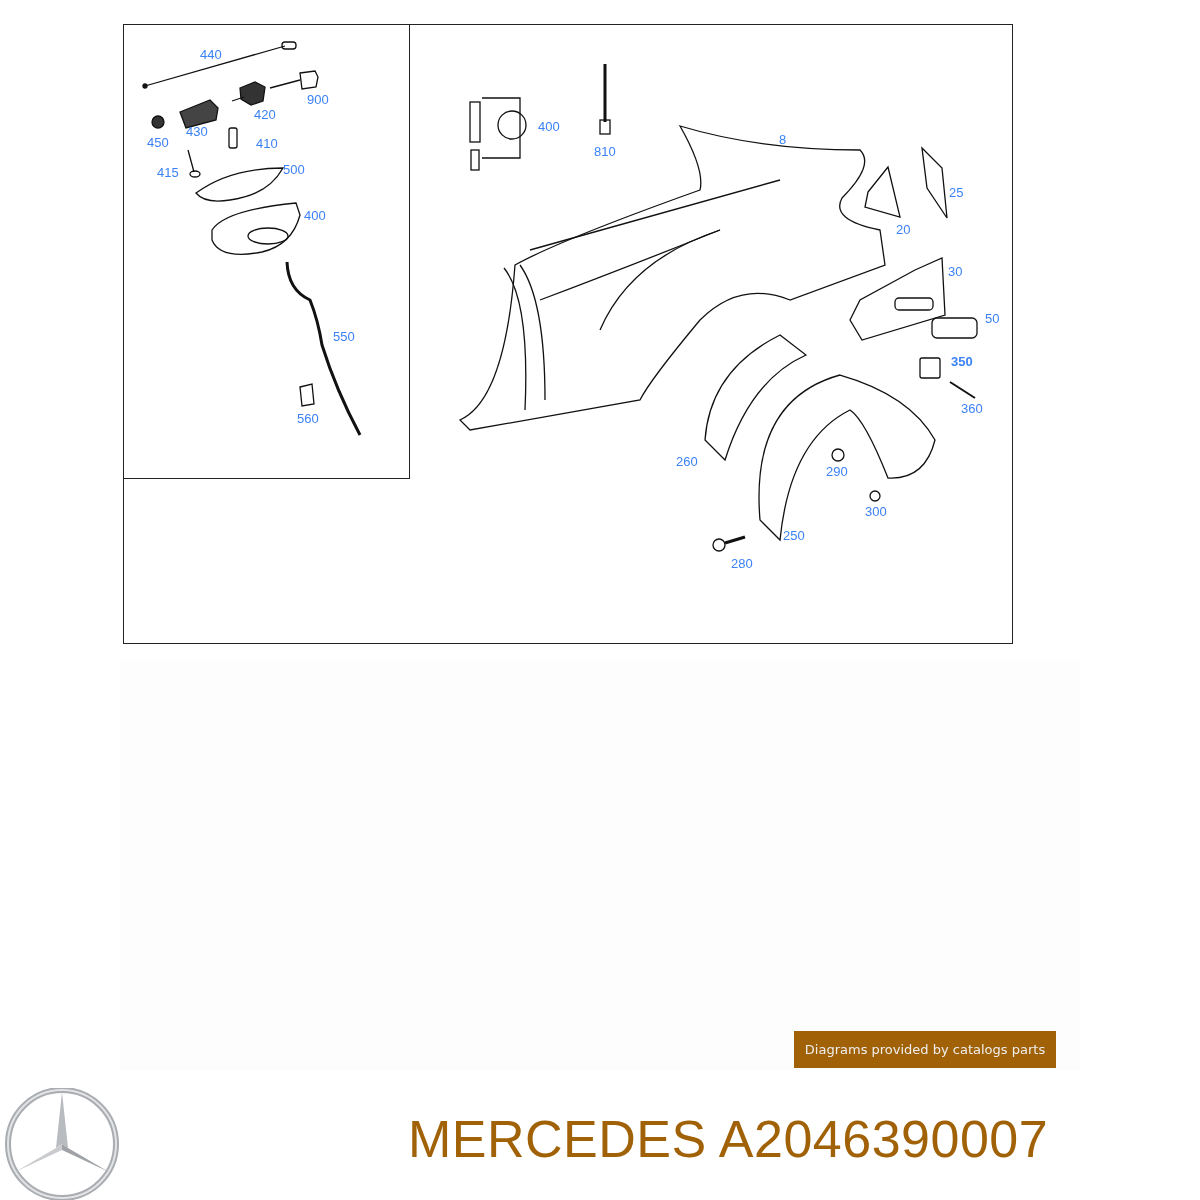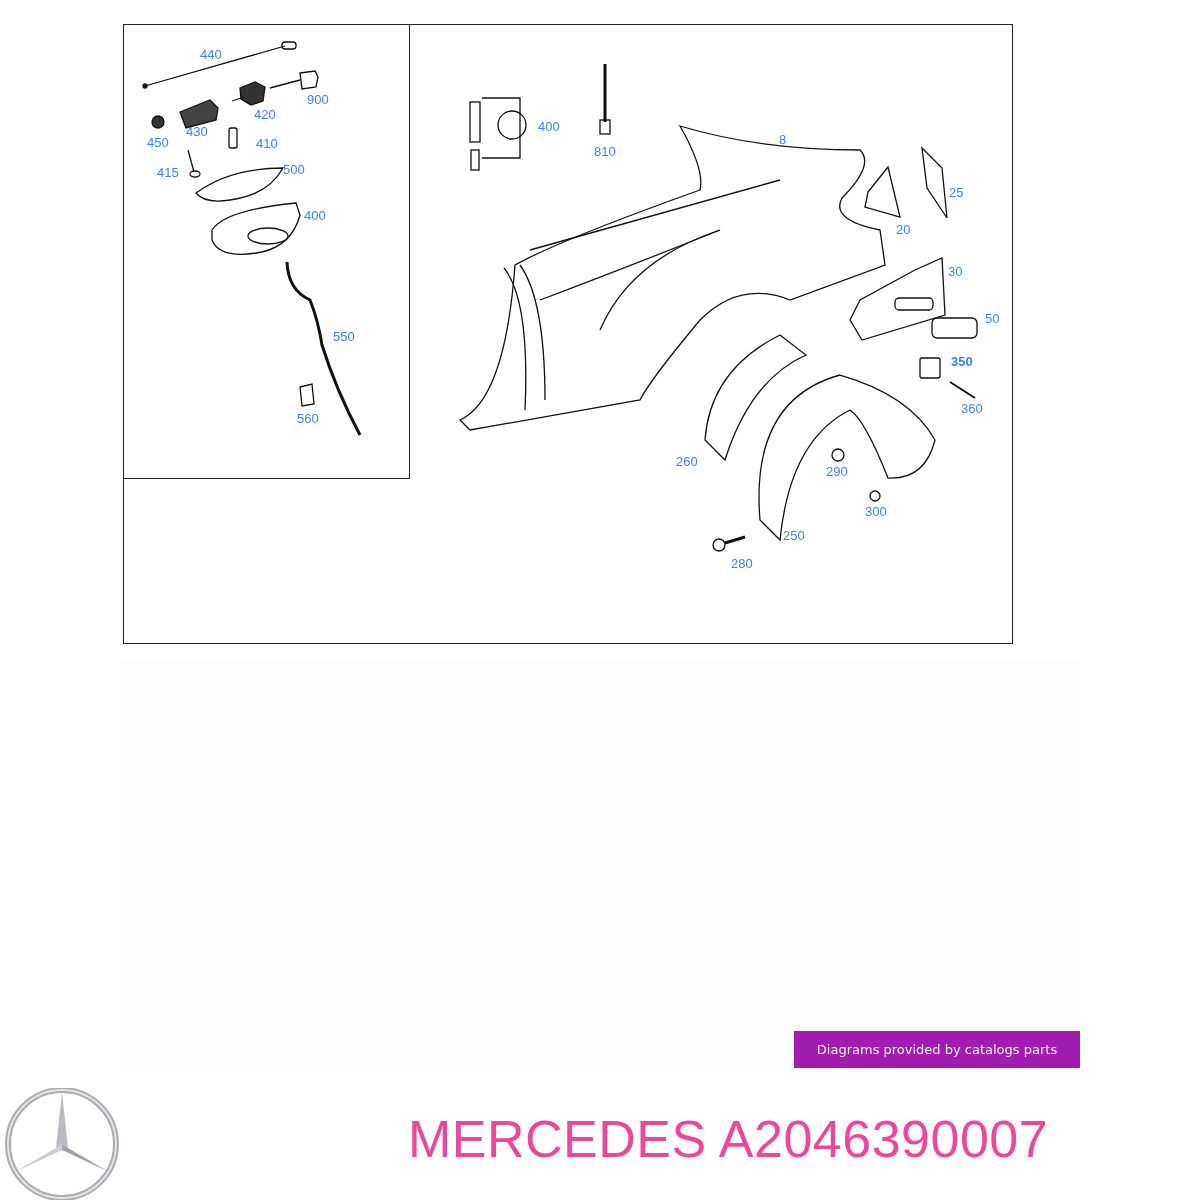--- a/index.html
+++ b/index.html
@@ -2,22 +2,22 @@
 <html><head>
 <meta charset="utf-8">
 <style>
   html, body { margin:0; padding:0; background:#ffffff; }
   body { width:1200px; height:1200px; position:relative; overflow:hidden; font-family:"Liberation Sans", sans-serif; }
   .sheet { position:absolute; left:120px; top:660px; width:960px; height:410px; background:#fdfdfd; }
   .frame { position:absolute; left:123px; top:24px; width:890px; height:620px; border:1.5px solid #222; background:#fff; box-sizing:border-box; }
   .inset { position:absolute; left:0; top:0; width:286px; height:454px; border-right:1.5px solid #222; border-bottom:1.5px solid #222; box-sizing:border-box; }
   .lbl { position:absolute; font-family:"Liberation Sans", sans-serif; font-size:13px; color:#3b82f6; line-height:1; }
   svg.drawing { position:absolute; left:0; top:0; }
-  .credit { position:absolute; left:794px; top:1031px; width:286px; height:37px; background:#a21caf; color:#eee; font-family:"DejaVu Sans", sans-serif; font-size:13px; display:flex; align-items:center; justify-content:center; }
-  .title { position:absolute; left:408px; top:1113px; font-family:"Liberation Sans", sans-serif; font-size:52px; color:#ec4899; letter-spacing:0.5px; line-height:1; }
+  .credit { position:absolute; left:794px; top:1031px; width:262px; height:37px; background:#a16207; color:#eee; font-family:"DejaVu Sans", sans-serif; font-size:13px; display:flex; align-items:center; justify-content:center; }
+  .title { position:absolute; left:408px; top:1113px; font-family:"Liberation Sans", sans-serif; font-size:52px; color:#a16207; letter-spacing:0.5px; line-height:1; }
   .logo { position:absolute; left:0; top:1088px; width:124px; height:112px; }
 </style>
 </head>
 <body>
 
 <div class="sheet"></div>
 
 <div class="frame">
   <div class="inset"></div>
 </div>

